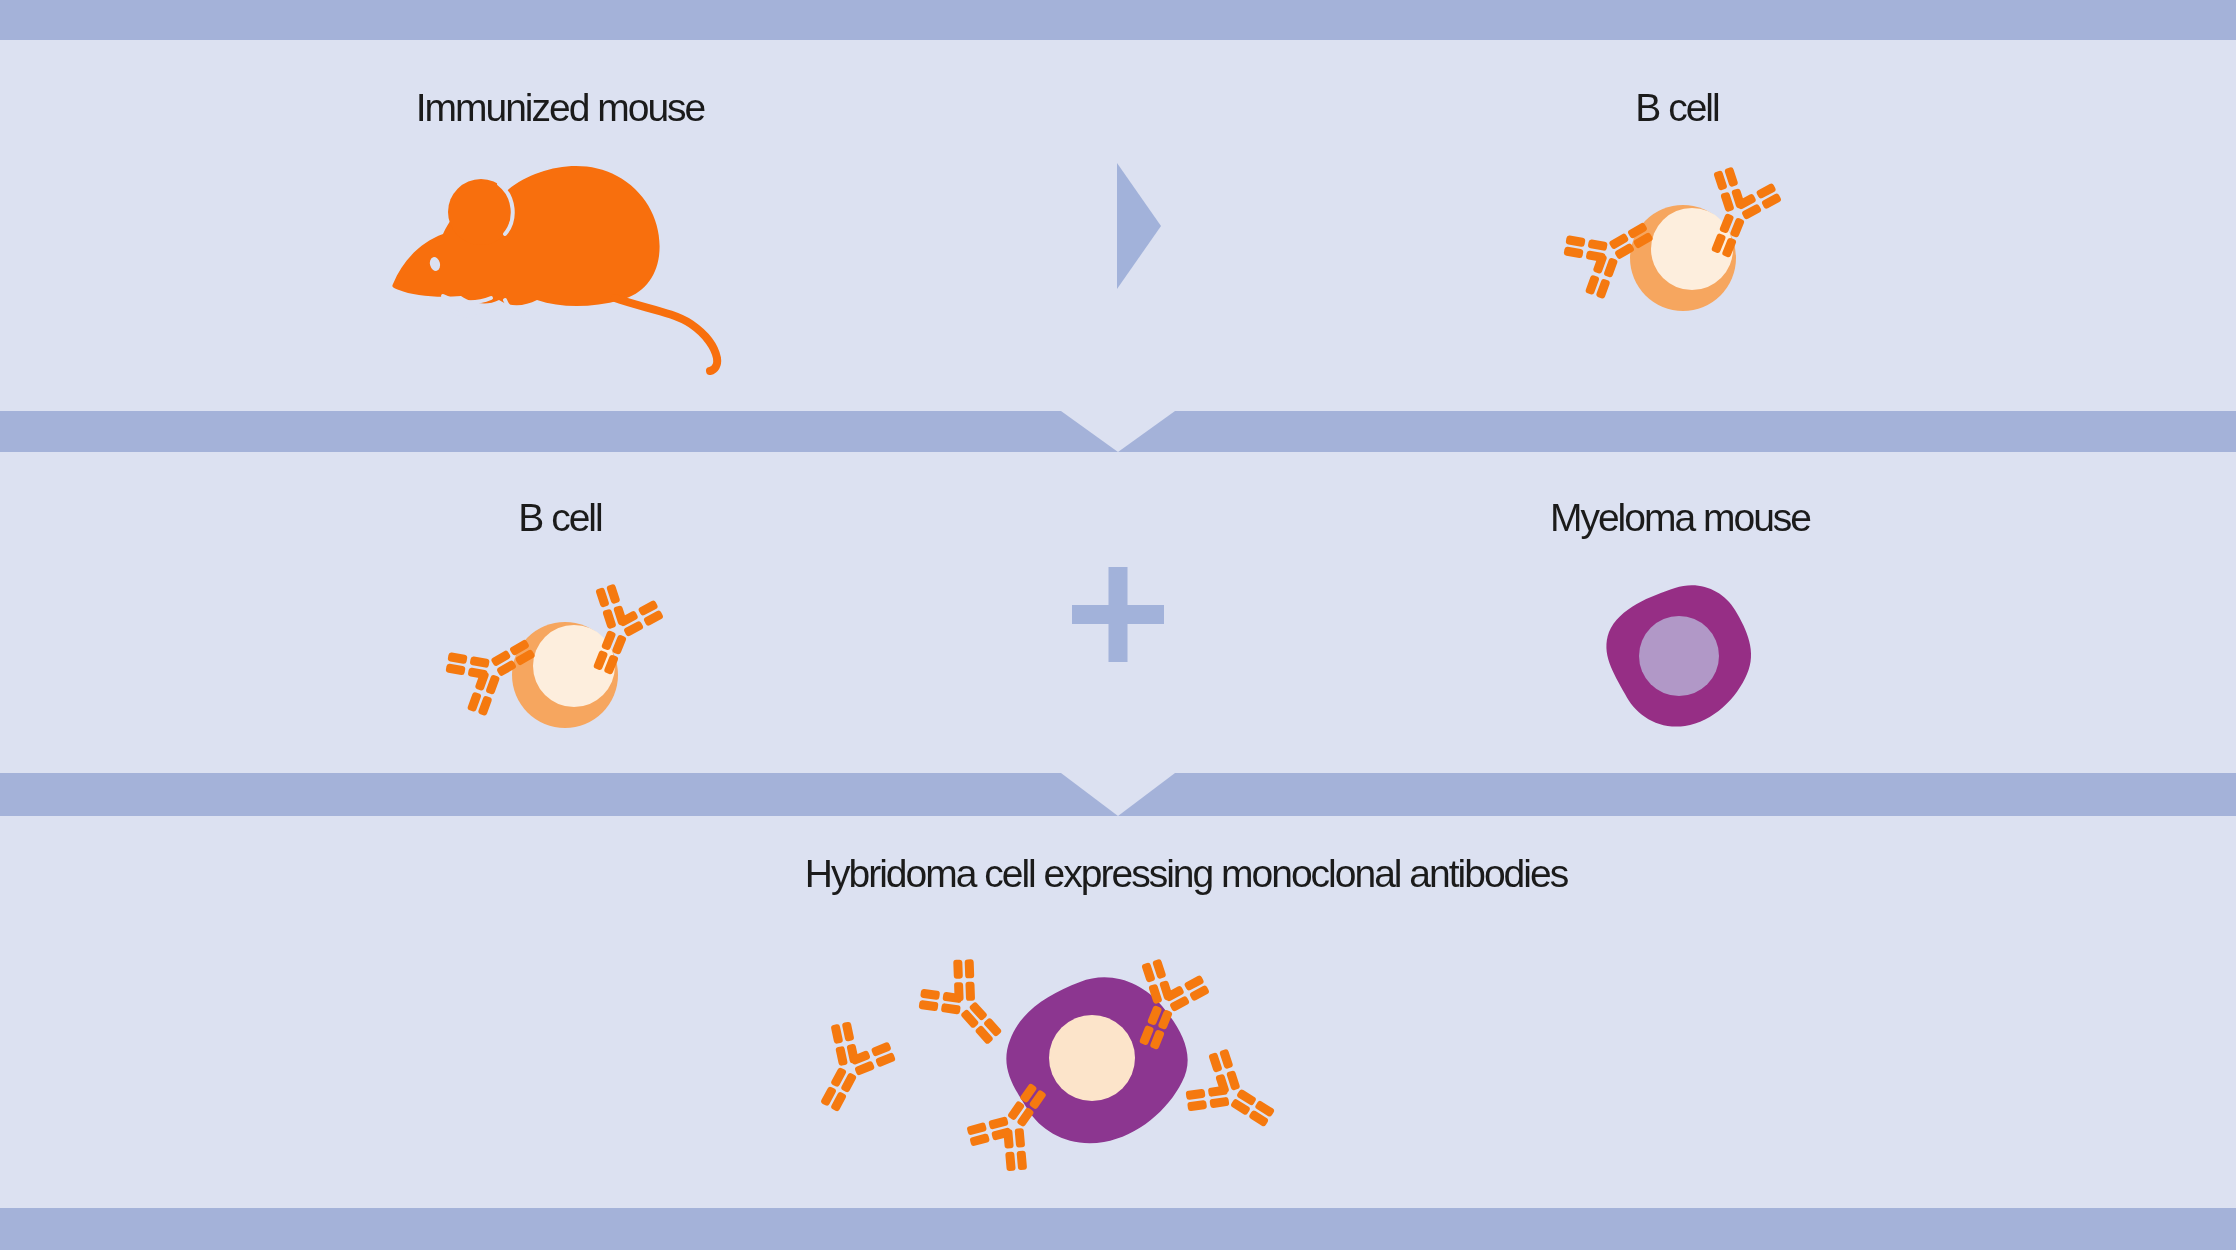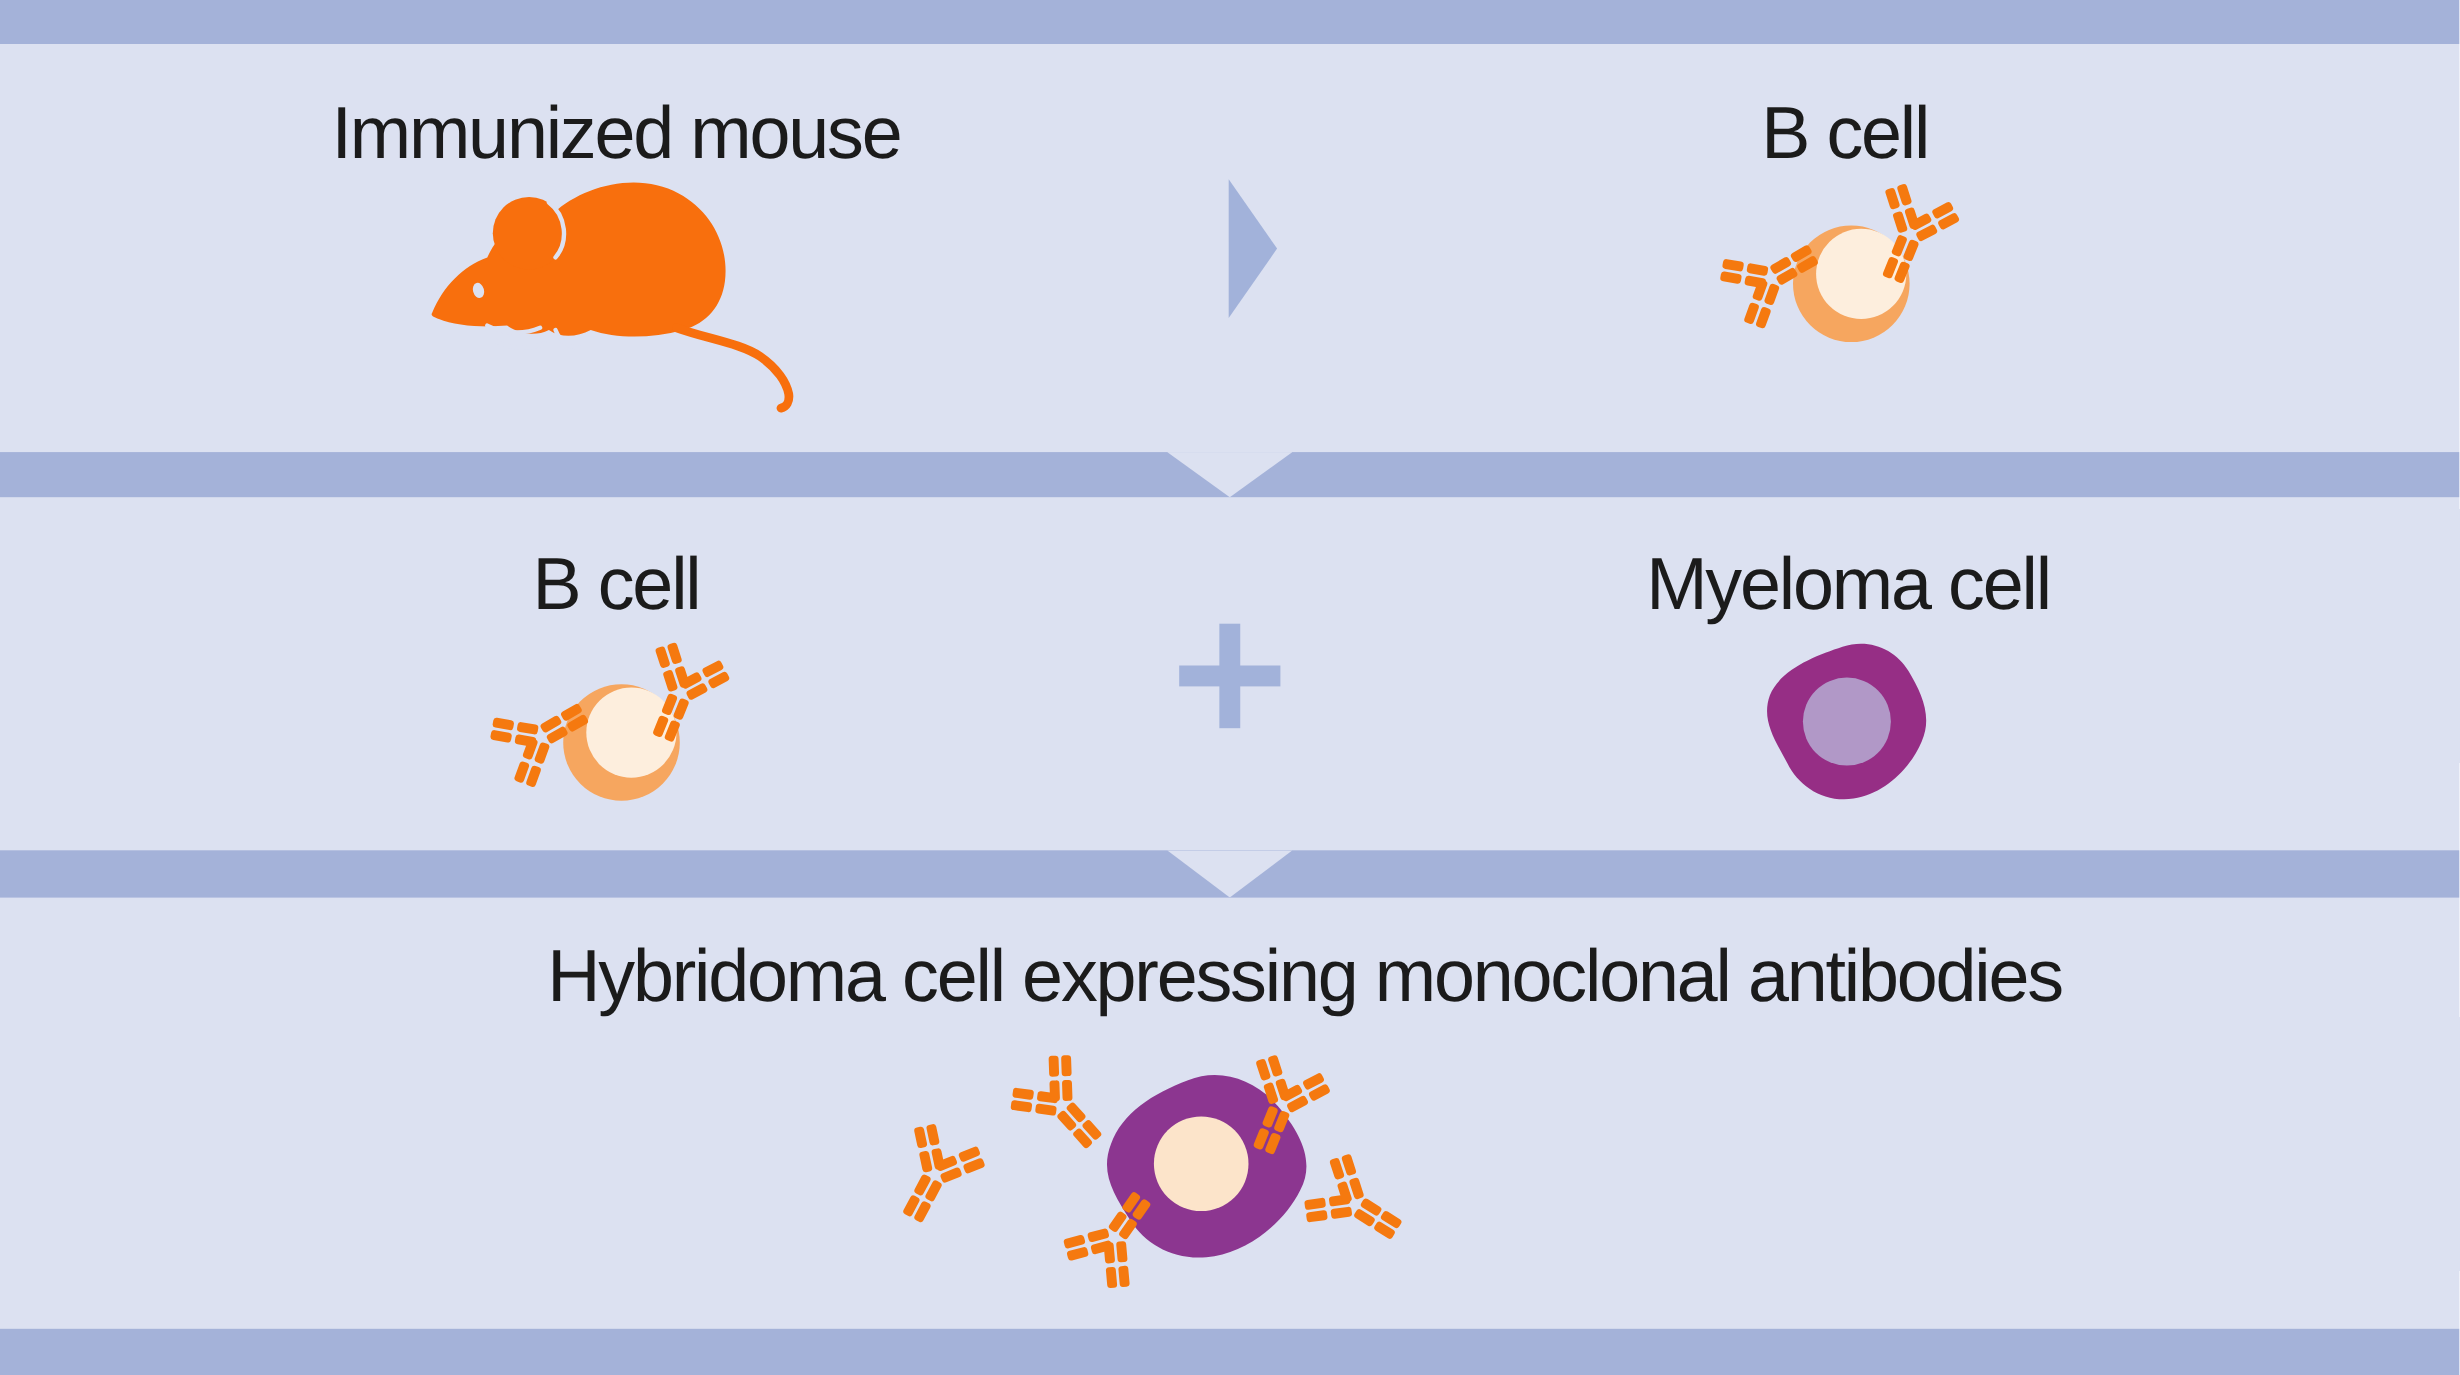--- a/index.html
+++ b/index.html
@@ -13,21 +13,21 @@
   .band{position:absolute;left:0;width:2236px;background:var(--band,#a4b2d9);}
   .separator{position:absolute;left:0;width:2236px;background:var(--band,#a4b2d9);}
   .notch{
     position:absolute;left:1061px;top:0;width:114px;height:100%;
     background:var(--panel,#dce1f1);
     clip-path:polygon(0 0,100% 0,50% 100%);
   }
   .label{
     position:absolute;
     transform:translateX(-50%);
-    font-size:67px;
+    font-size:39px;
     letter-spacing:-2px;
     line-height:1;
     color:var(--text,#1b1b1b);
     white-space:nowrap;
     text-align:right;
   }
   .abs{position:absolute;}
   svg{display:block;overflow:visible;}
 </style>
 </head>
@@ -116,21 +116,21 @@
 
     <svg class="abs" style="left:435px;top:543px;" width="260" height="250" viewBox="0 0 260 250">
       <use href="#bcell"></use>
     </svg>
 
     <svg class="abs" style="left:1072px;top:567px;" width="92" height="95" viewBox="0 0 92 95">
       <rect x="36.5" y="0" width="19" height="95" fill="var(--accent)"></rect>
       <rect x="0" y="38" width="92" height="19" fill="var(--accent)"></rect>
     </svg>
 
-    <div class="label" style="left:1680px;top:498px;">Myeloma cell</div>
+    <div class="label" style="left:1680px;top:498px;">Myeloma mouse</div>
 
     <svg class="abs" style="left:1595px;top:580px;" width="170" height="155" viewBox="0 0 170 155">
       <path fill="var(--myeloma-purple)" d="M80,8
         C104,0 128,10 140,30
         C152,50 162,72 152,94
         C142,118 118,142 90,146
         C62,150 40,134 30,114
         C18,92 6,74 14,52
         C24,28 56,16 80,8 Z"></path>
       <circle cx="84" cy="76" r="40" fill="var(--nucleus-lavender)"></circle>

